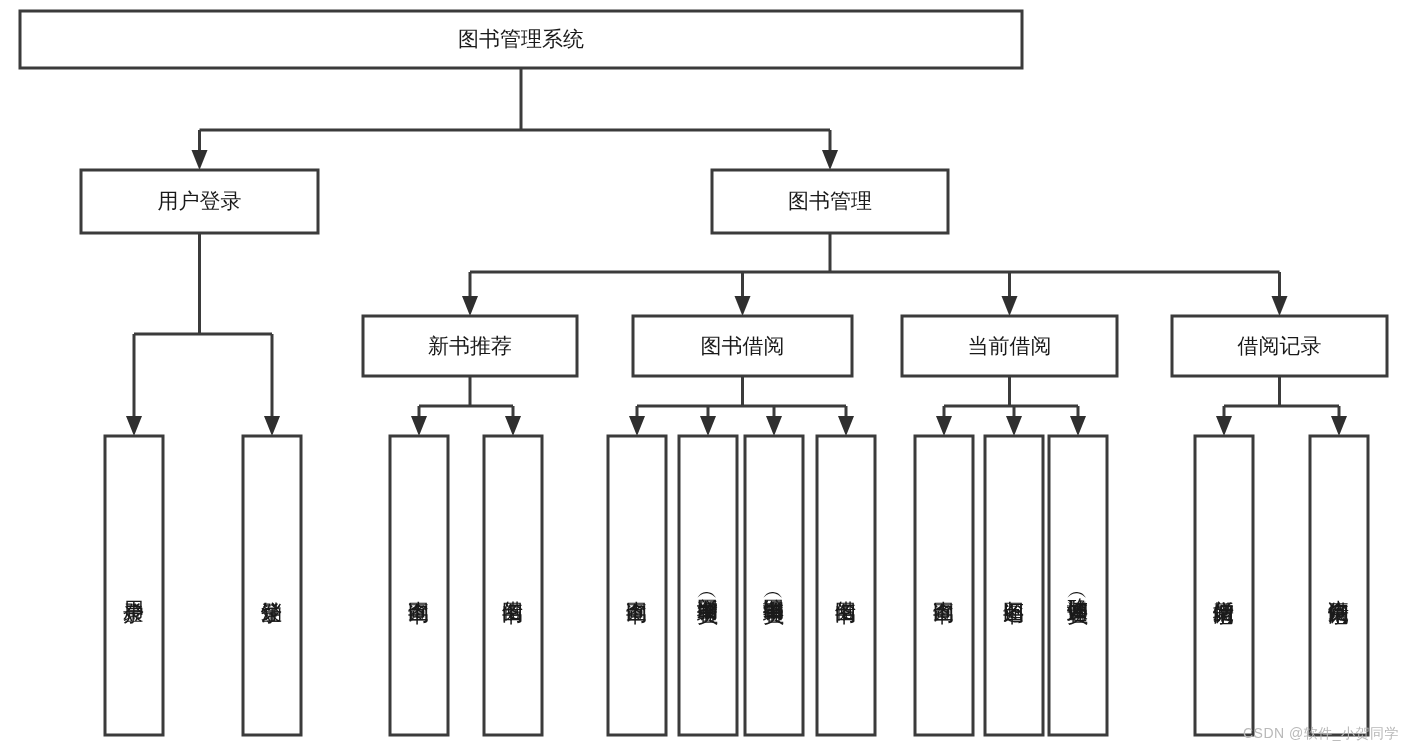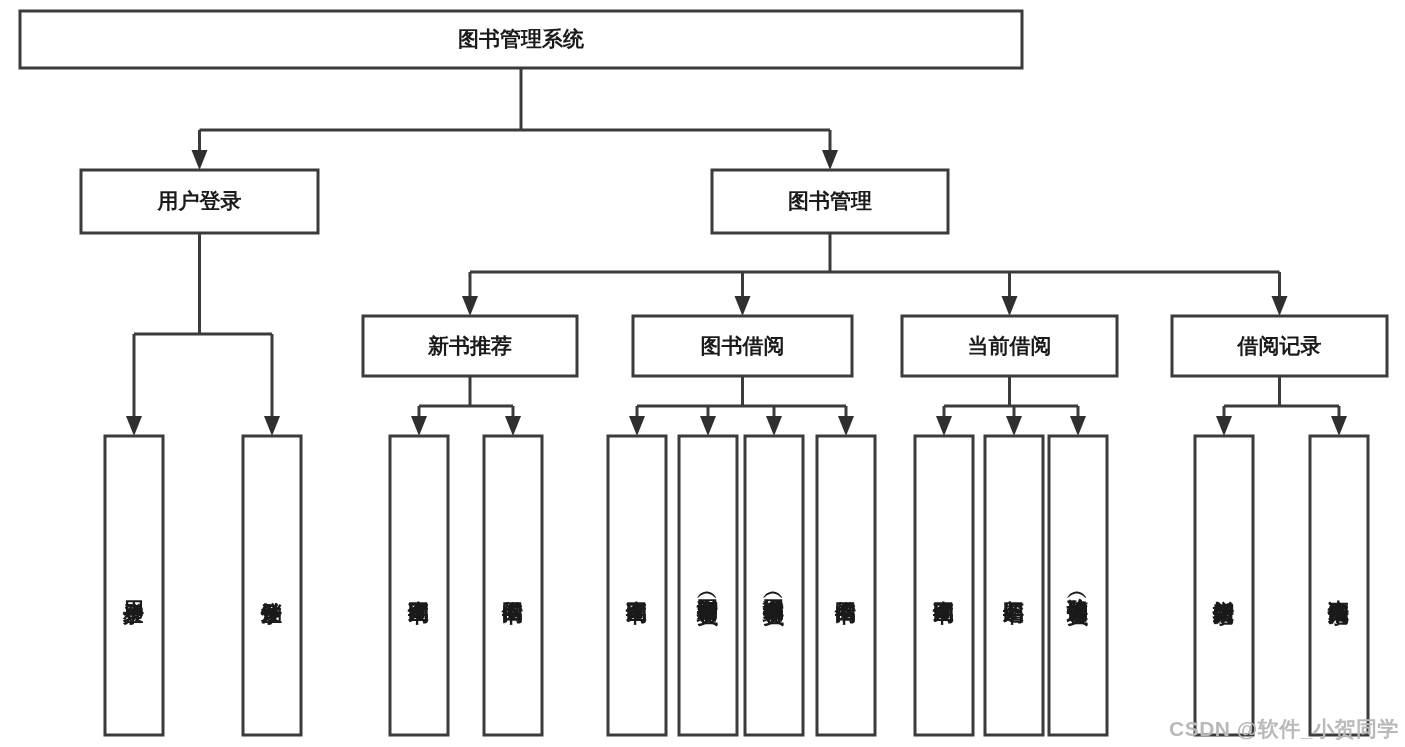--- a/index.html
+++ b/index.html
@@ -12,21 +12,20 @@
     height: 747px;
     font-family: "Liberation Sans", "DejaVu Sans", sans-serif;
     overflow: hidden;
     position: relative;
   }
   #diagram-root {
     position: absolute;
     left: 0; top: 0;
     width: 1405px;
     height: 747px;
-    font-weight: bold;
   }
   svg.diagram {
     display: block;
     width: 1405px;
     height: 747px;
   }
   .node-box {
     fill: #ffffff;
     stroke: #3b3b3b;
     stroke-width: 3;
@@ -63,21 +62,21 @@
     line-height: 1;
     color: #1a1a1a;
     letter-spacing: 1px;
     white-space: nowrap;
   }
   .watermark {
     position: absolute;
     right: 6px;
     bottom: 4px;
     font-family: "Liberation Sans", "DejaVu Sans", sans-serif;
-    font-size: 21px;
+    font-size: 14px;
     color: #b9b9b9;
     letter-spacing: 0.5px;
     white-space: nowrap;
   }
 </style>
 </head>
 <body>
 
 <div id="diagram-root">
   <svg class="diagram" viewBox="0 0 1405 747">

